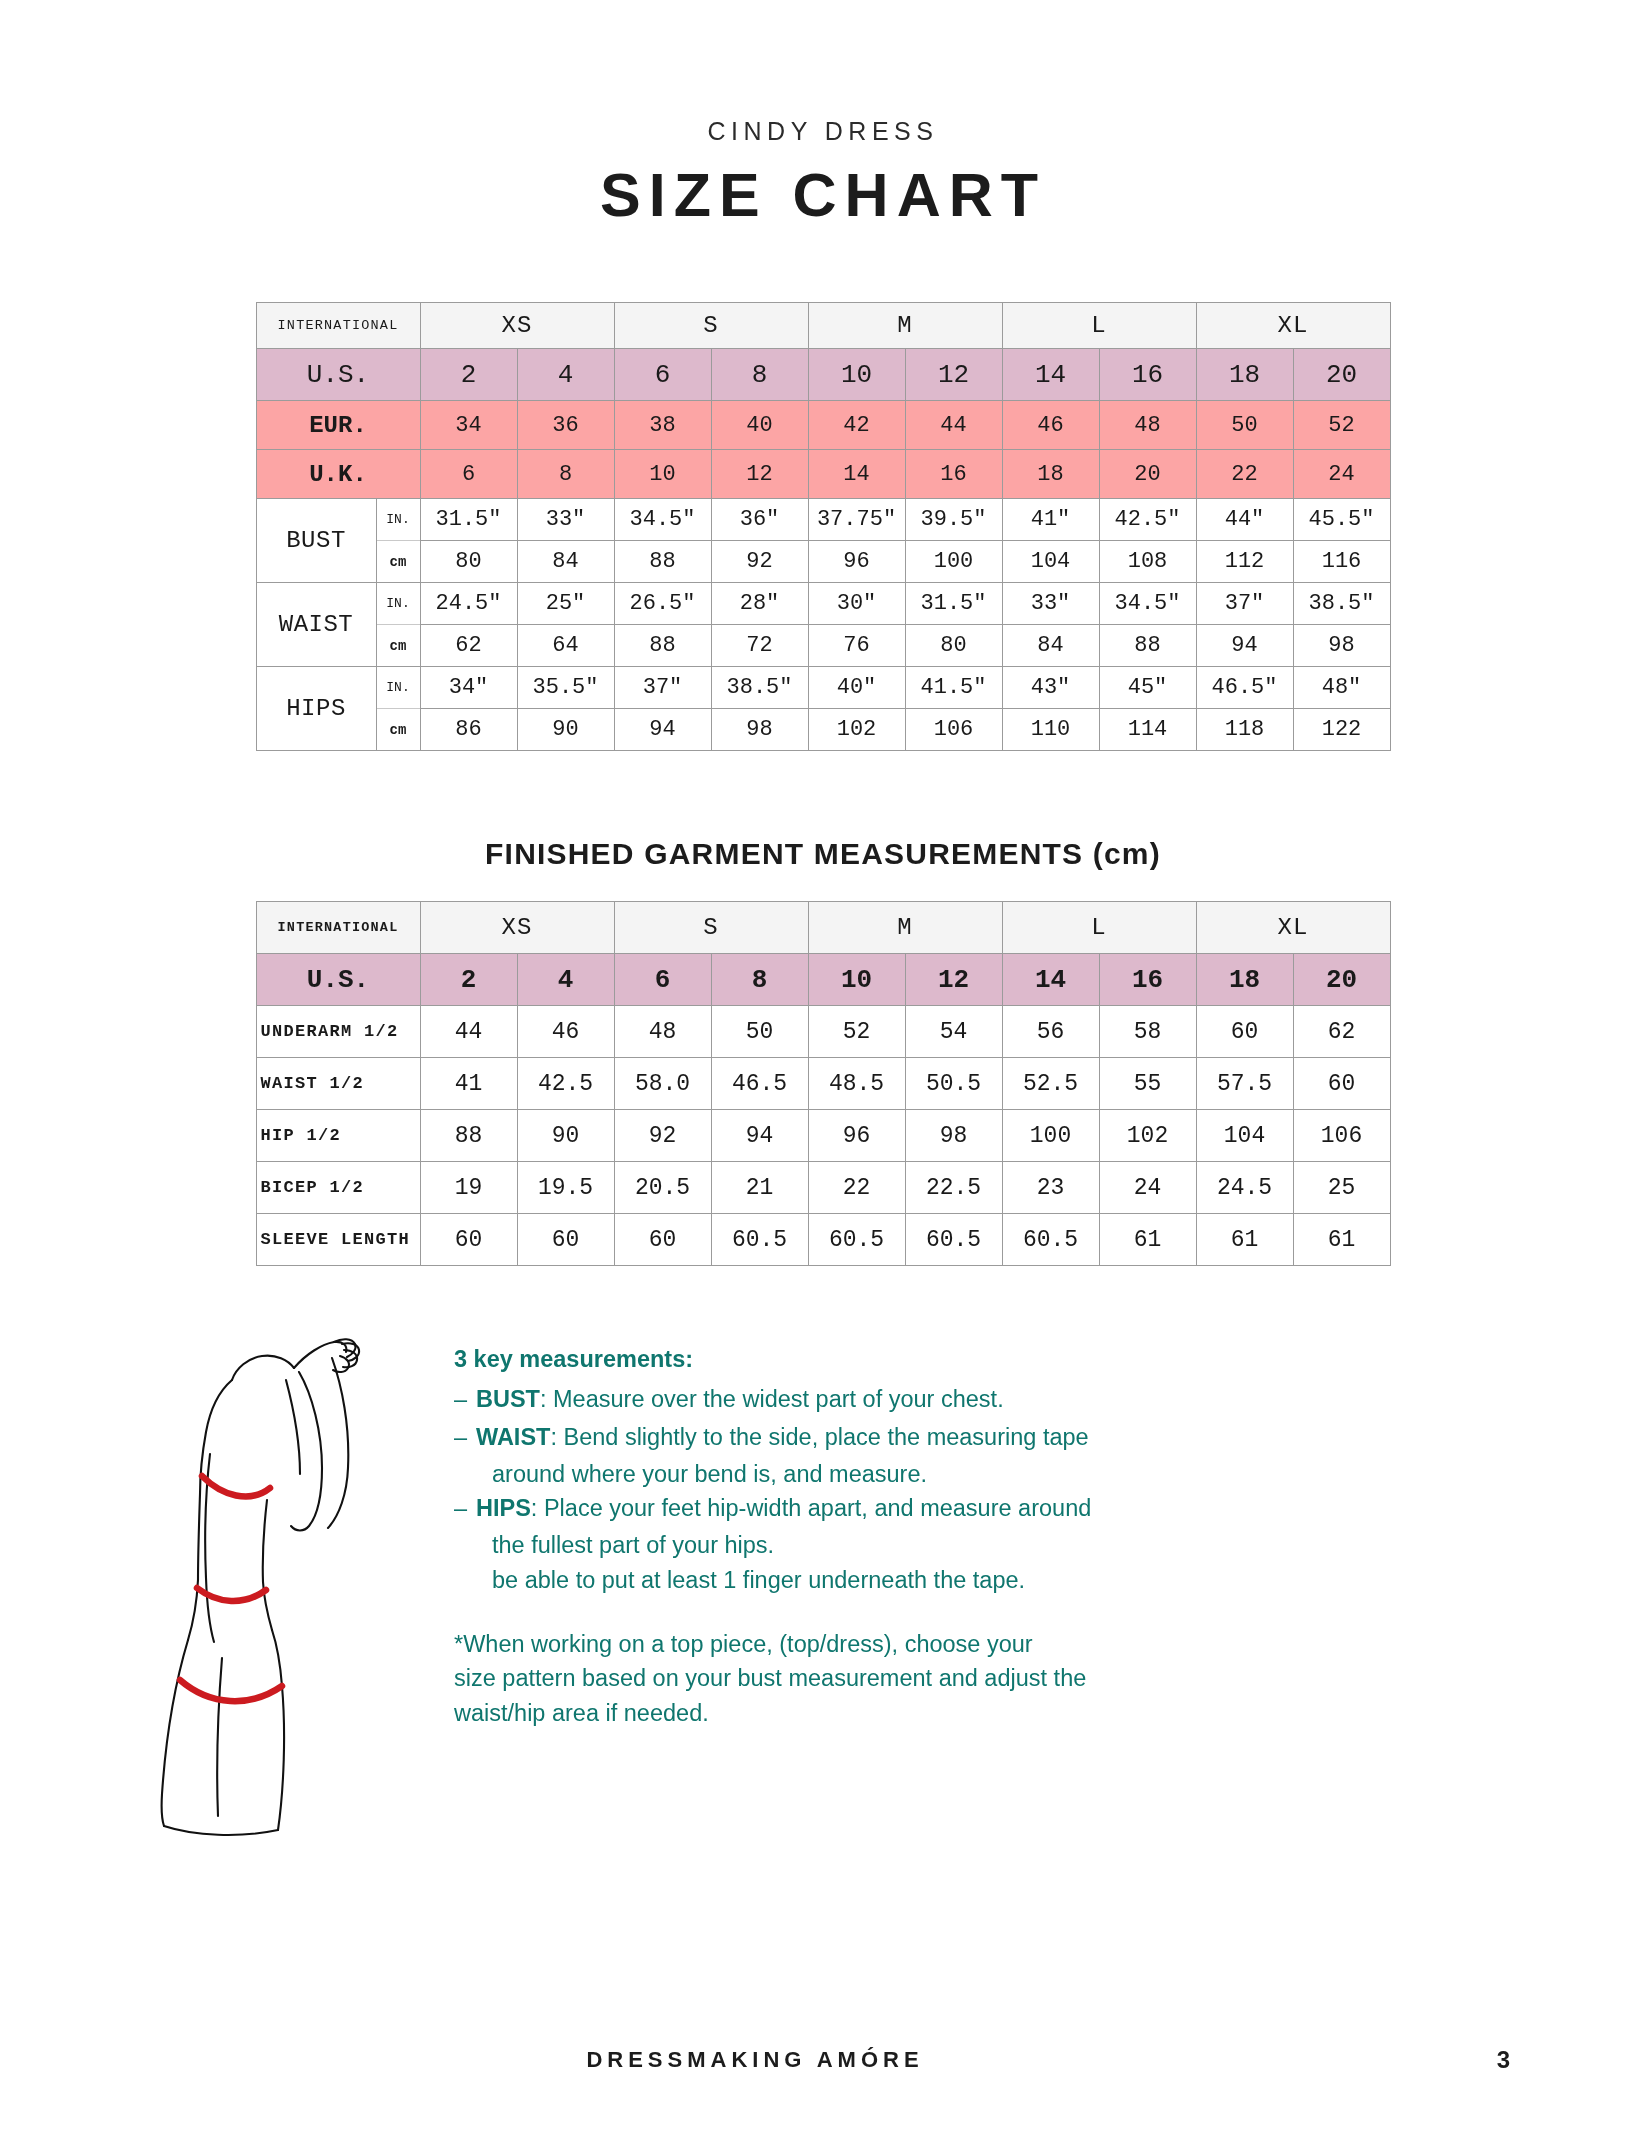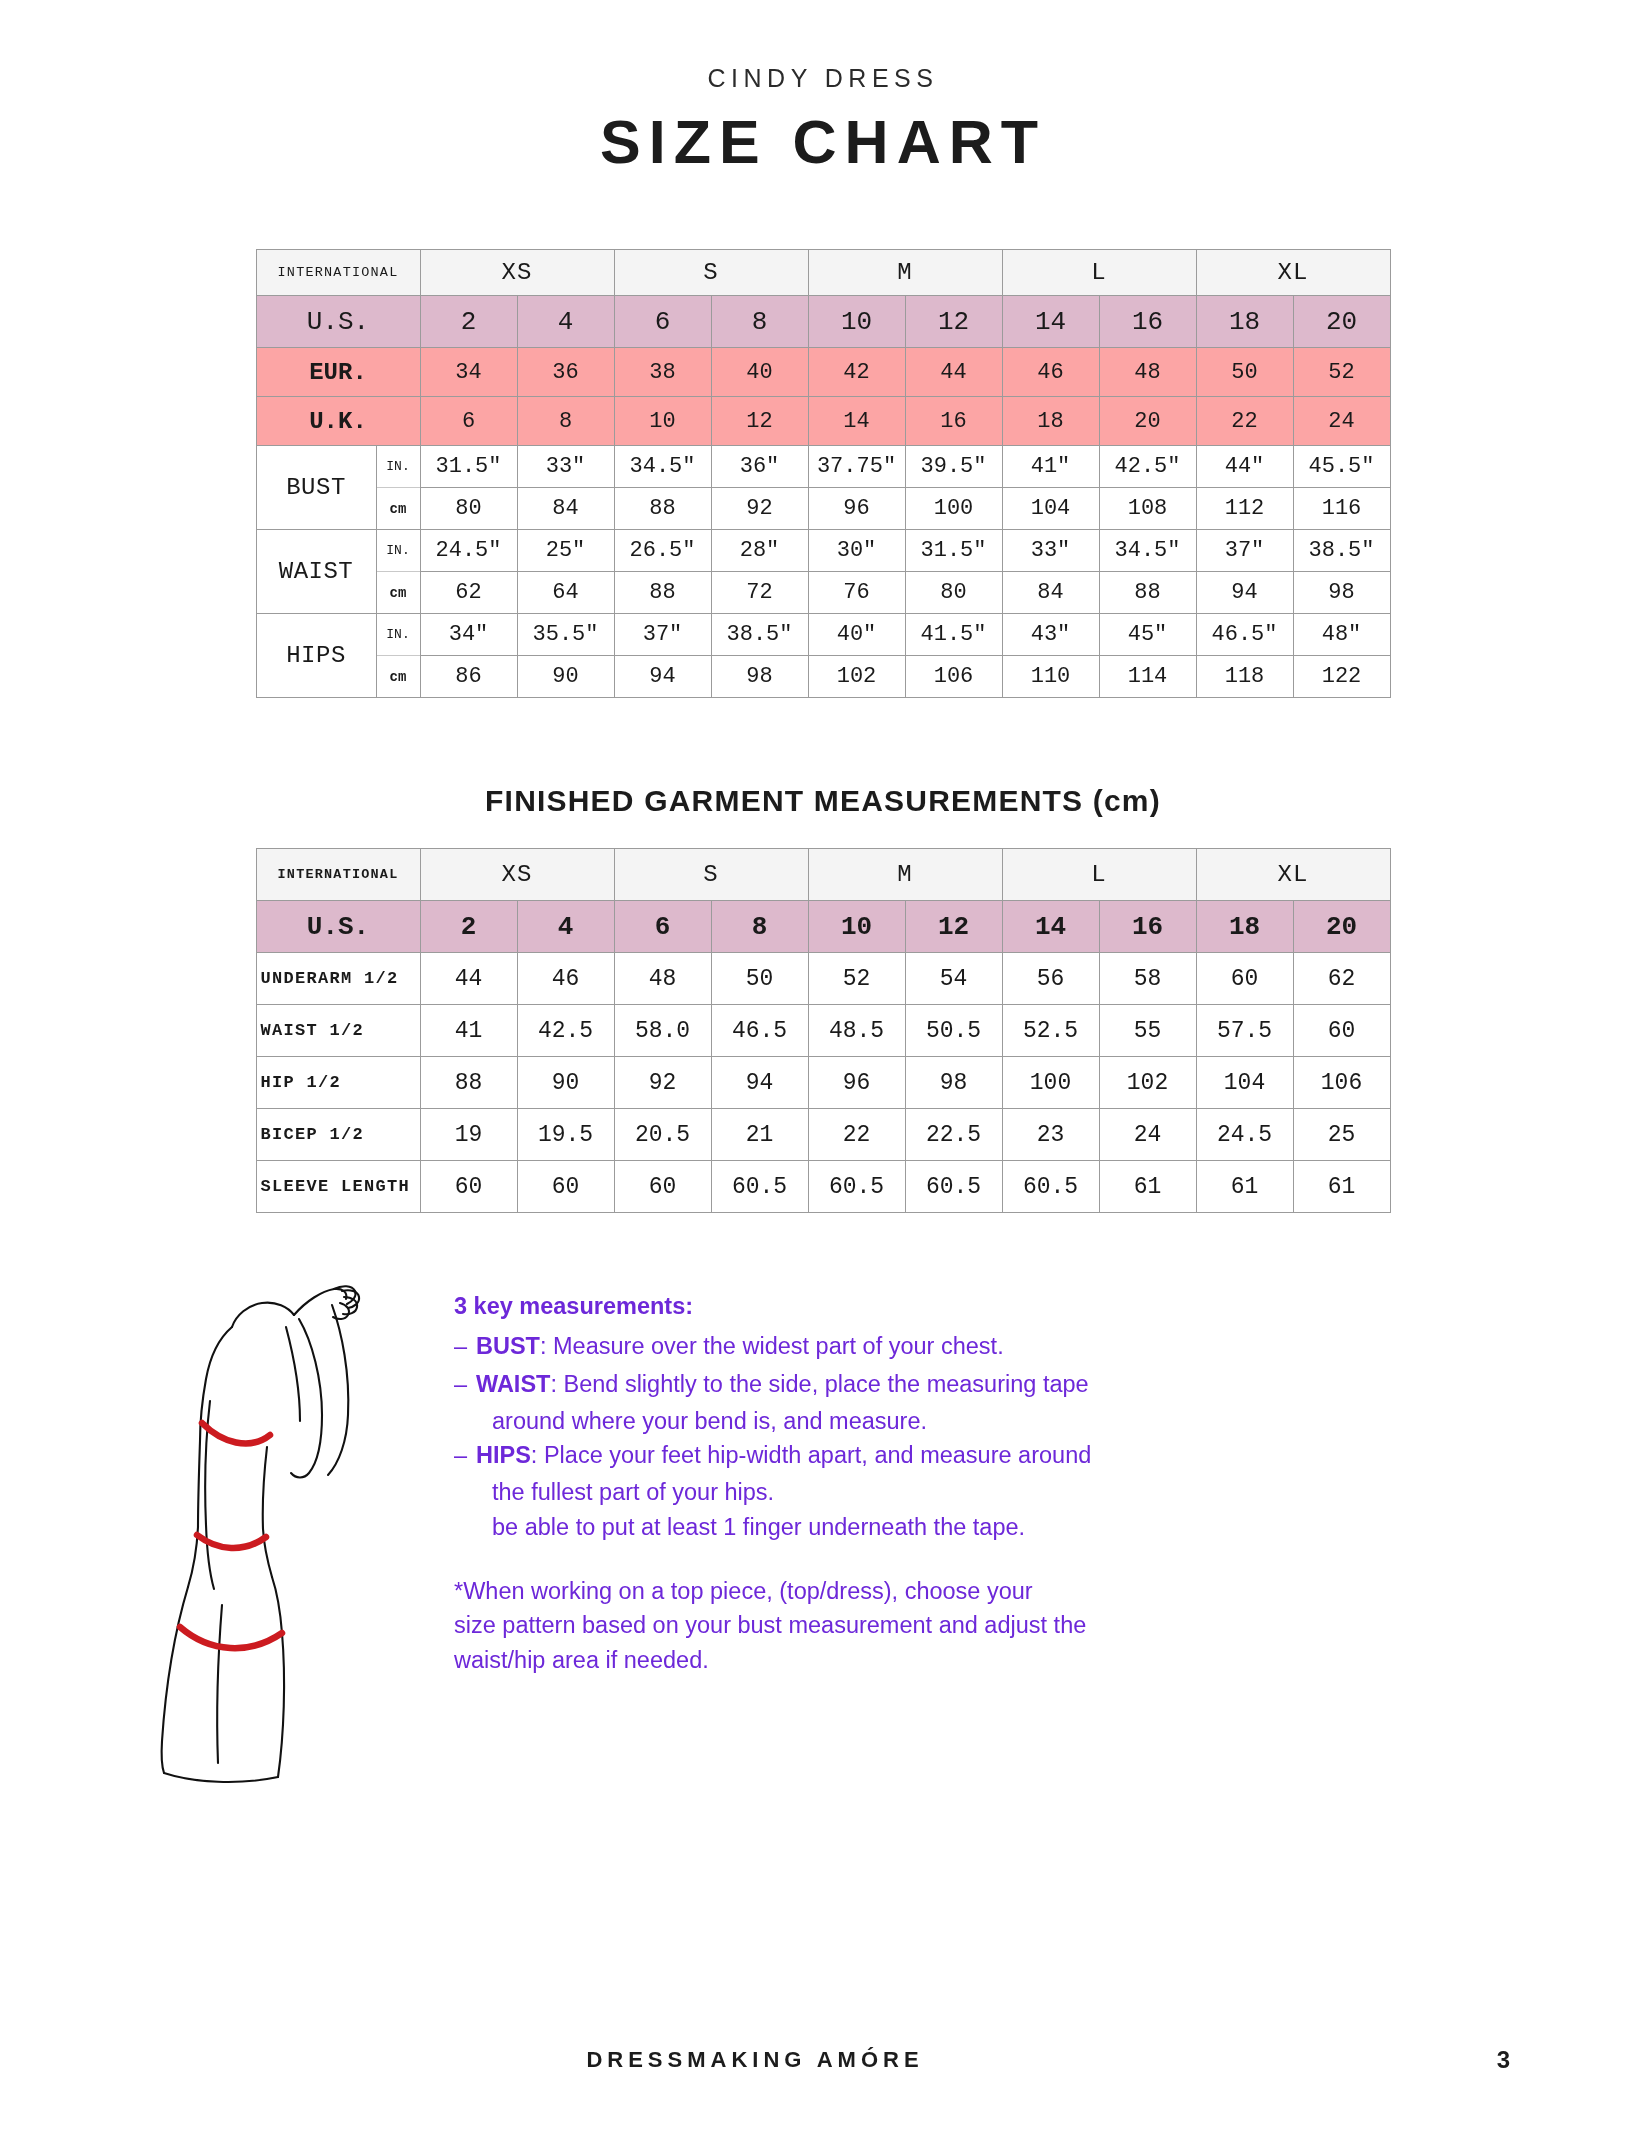--- a/index.html
+++ b/index.html
@@ -16,21 +16,21 @@
   }
 
   .page {
     width: 1646px;
     height: 2130px;
     padding: 0;
     position: relative;
   }
 
   
-  .header { text-align: center; padding-top: 64px; }
+  .header { text-align: center; padding-top: 117px; }
   .subtitle {
     font-size: 25px;
     letter-spacing: 5.5px;
     color: #2b2b2b;
     font-weight: 400;
     margin-bottom: 14px;
   }
   .maintitle {
     font-size: 61px;
     letter-spacing: 8px;
@@ -120,21 +120,21 @@
     padding-left: 136px;
     padding-right: 130px;
   }
   .fig { width: 300px; flex: none; }
   .notes {
     flex: 1;
     padding-left: 18px;
     padding-top: 14px;
     font-size: 23.5px;
     line-height: 1.46;
-    color: #6d28d9;
+    color: #0f766e;
   }
   .notes .hd { font-weight: 700; margin-bottom: 6px; }
   .notes .bullet { display: flex; margin-bottom: 3px; }
   .notes .dash { width: 22px; flex: none; }
   .notes .btext { flex: 1; }
   .notes b { font-weight: 700; }
   .notes .indent { padding-left: 38px; }
   .notes .para { margin-top: 30px; }
   .notes .note-star { margin-top: 4px; }
 

